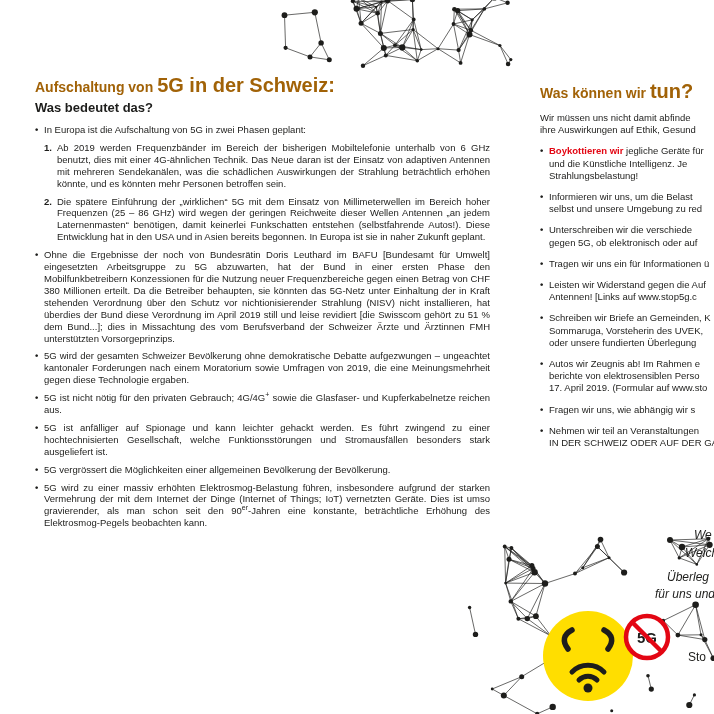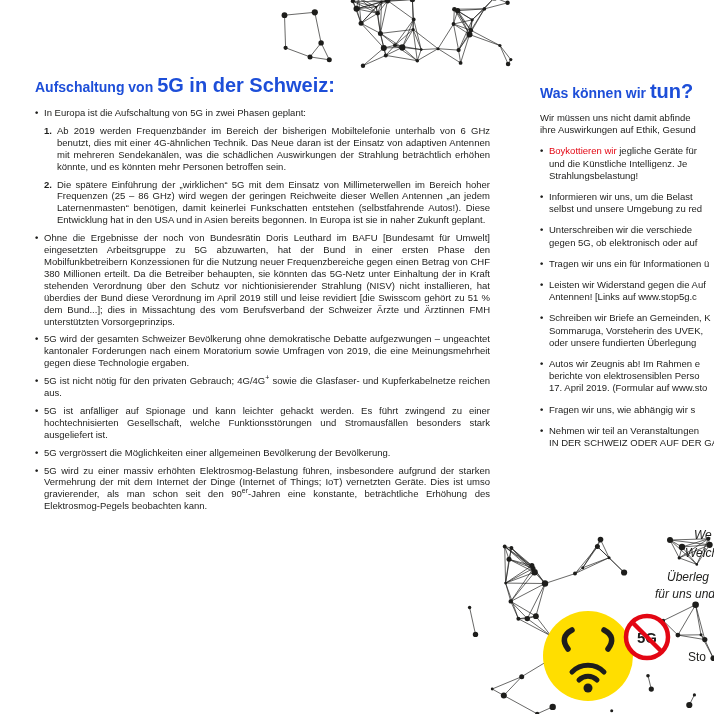--- a/index.html
+++ b/index.html
@@ -4,34 +4,34 @@
 <style>
   *{margin:0;padding:0;box-sizing:border-box}
   html,body{width:714px;height:714px}
   body{position:relative;overflow:hidden;background:#fff;color:#1d1d1b;
        font-family:"Liberation Sans",sans-serif;}
 
   
   .col-left{position:absolute;left:35px;top:74px;width:455px}
   .col-right{position:absolute;left:540px;top:80px;width:330px}
 
-  .h1{color:#1d4ed8;font-weight:bold;line-height:22px;white-space:nowrap}
+  .h1{color:#a16207;font-weight:bold;line-height:22px;white-space:nowrap}
   .hsmall{font-size:14px}
   .hbig{font-size:20px}
   .sub{font-size:13px;font-weight:bold;margin-top:2px}
 
   .list{margin-top:9px;display:flex;flex-direction:column;gap:6px}
   .li{display:flex;font-size:9.5px;line-height:11.9px}
   .mk{flex:0 0 9px;font-weight:bold}
   .li.indent{margin-left:9px}
   .li.indent .mk{flex:0 0 13px;font-weight:bold}
   .tx{flex:1;min-width:0}
   .col-left .tx{text-align:justify}
   b{font-weight:normal}
-  .rd{color:#e30613;font-weight:normal}
+  .rd{color:#e30613;font-weight:bold}
   sup{font-size:7px;line-height:0;vertical-align:super}
 
   .col-right .intro{margin-top:8px;font-size:9.5px;line-height:12.2px;white-space:pre}
   .col-right .list{margin-top:9px;gap:9px}
   .col-right .li{line-height:12.2px}
   .col-right .tx{white-space:pre;text-align:left}
 
   
   #mesh-top{position:absolute;left:272px;top:-6px;width:240px;height:72px;overflow:visible}
   #mesh-bottom{position:absolute;left:468px;top:538px;width:246px;height:176px;overflow:visible}
@@ -201,20 +201,21 @@
     <circle class="node" cx="111.8" cy="54" r="3"></circle>
     <circle class="node" cx="185.7" cy="16.7" r="2.6"></circle>
     <circle class="node" cx="140.4" cy="5.5" r="2.8"></circle>
     <circle class="node" cx="197.5" cy="40.5" r="3"></circle>
     <circle class="node" cx="13.6" cy="53.8" r="2.1"></circle>
     <circle class="node" cx="238.8" cy="65.6" r="1.6"></circle>
   </svg>
 
 <div class="col-left">
   <div class="h1"><span class="hsmall">Aufschaltung von </span><span class="hbig">5G in der Schweiz:</span></div>
+  <div class="sub">Was bedeutet das?</div>
   <div class="list">
 
       <div class="li">
         <span class="mk">•</span>
         <div class="tx"><b>In Europa ist die Aufschaltung von 5G in zwei Phasen geplant:</b></div>
       </div>
 
       <div class="li indent">
         <span class="mk">1.</span>
         <div class="tx">Ab 2019 werden Frequenzbänder im Bereich der bisherigen Mobiltelefonie <b>unterhalb von 6 GHz</b> benutzt, dies mit einer 4G-ähnlichen Technik. Das Neue daran ist der Einsatz von <b>adaptiven Antennen mit mehreren Sendekanälen</b>, was die schädlichen Auswirkungen der Strahlung beträchtlich erhöhen könnte, und es könnten mehr Personen betroffen sein.</div>

